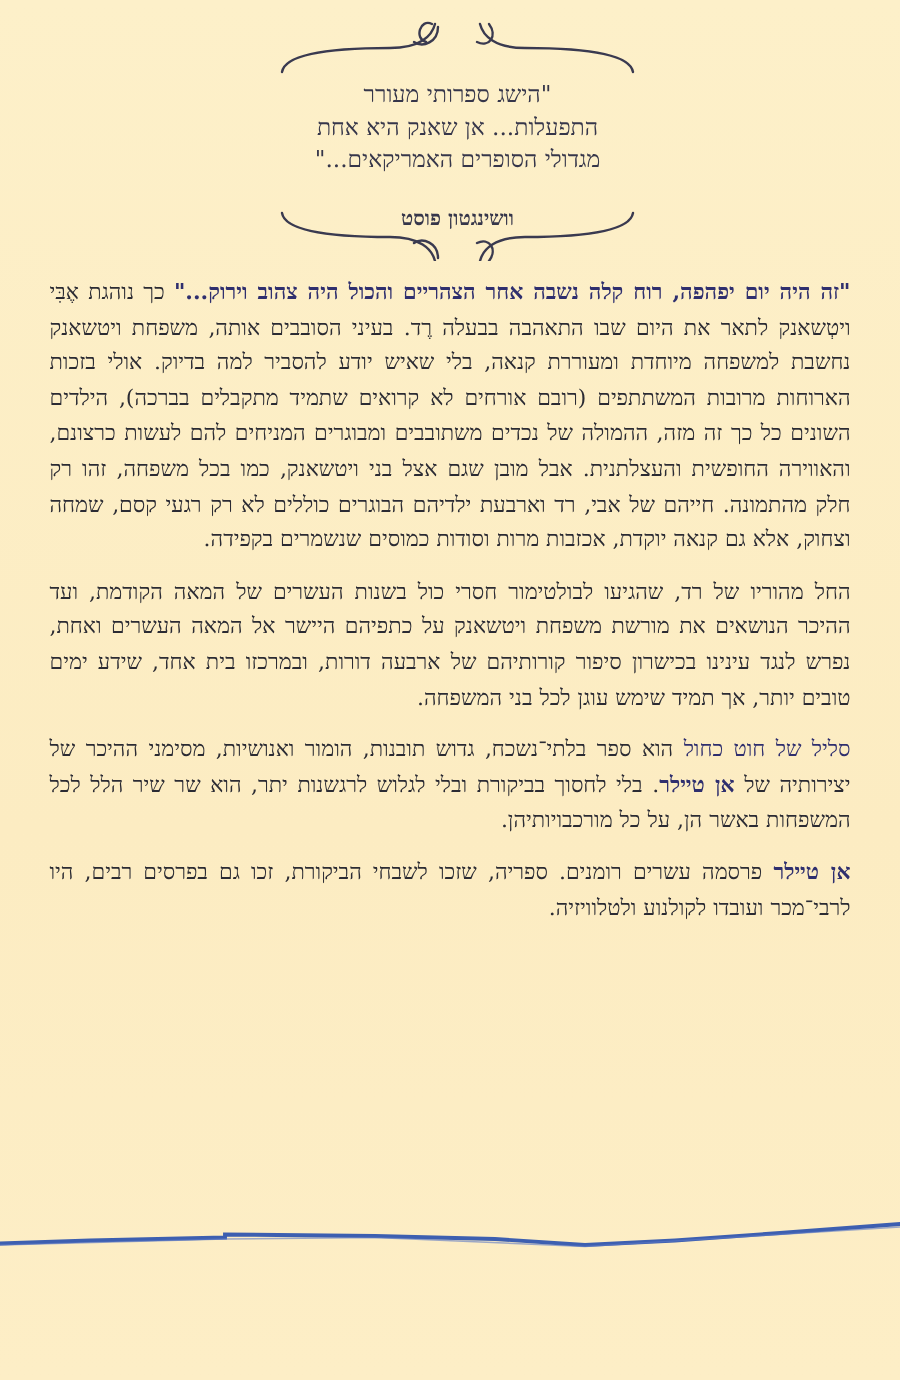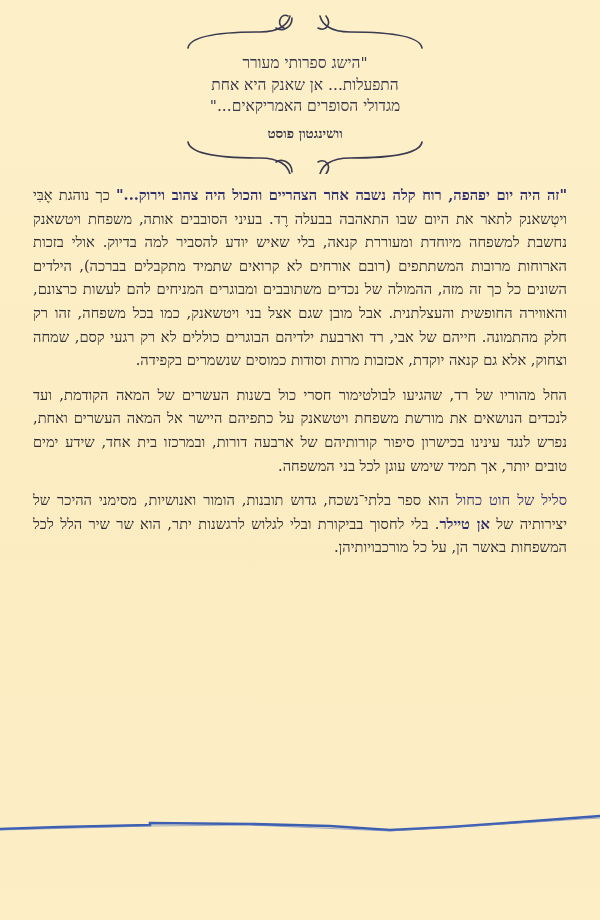--- a/index.html
+++ b/index.html
@@ -17,21 +17,21 @@
   .quote-box {
     position: absolute; left: 180px; top: 14px; width: 250px; height: 150px;
   }
   .quote-box svg { position: absolute; left: 0; top: 0; }
   .quote-text {
     position: absolute; left: 0; right: 0; top: 39px;
     text-align: center; direction: rtl;
     font-size: 15.5px; line-height: 21.5px; color: #36364a;
   }
   .quote-text .src {
-    font-weight: bold; font-size: 13.5px; margin-top: 5px; display: block;
+    font-weight: bold; font-size: 13.5px; margin-top: 18px; display: block;
   }
   .body-text {
     position: absolute; left: 33px; right: 33px; top: 183px;
     direction: rtl; text-align: justify; text-align-last: right;
     font-size: 14.6px; line-height: 23.6px; color: #2b2b33;
   }
   .body-text p { margin: 0 0 11px 0; }
   .hl { font-weight: bold; color: #2f2f6e; }
   .hl-title { font-weight: normal; color: #2f2f6e; }
   .tear {
@@ -67,24 +67,27 @@
       <div>מגדולי הסופרים האמריקאים..."</div>
       <span class="src">וושינגטון פוסט</span>
     </div>
   </div>
 
   <div class="body-text">
     <p>
       <span class="hl">"זה היה יום יפהפה, רוח קלה נשבה אחר הצהריים והכול היה צהוב וירוק..."</span><span> כך נוהגת אֶבִּי ויטְשאנק לתאר את היום שבו התאהבה בבעלה רֶד. בעיני הסובבים אותה, משפחת ויטשאנק נחשבת למשפחה מיוחדת ומעוררת קנאה, בלי שאיש יודע להסביר למה בדיוק. אולי בזכות הארוחות מרובות המשתתפים (רובם אורחים לא קרואים שתמיד מתקבלים בברכה), הילדים השונים כל כך זה מזה, ההמולה של נכדים משתובבים ומבוגרים המניחים להם לעשות כרצונם, והאווירה החופשית והעצלתנית. אבל מובן שגם אצל בני ויטשאנק, כמו בכל משפחה, זהו רק חלק מהתמונה. חייהם של אבי, רד וארבעת ילדיהם הבוגרים כוללים לא רק רגעי קסם, שמחה וצחוק, אלא גם קנאה יוקדת, אכזבות מרות וסודות כמוסים שנשמרים בקפידה.</span>
     </p>
     <p>
-      <span>החל מהוריו של רד, שהגיעו לבולטימור חסרי כול בשנות העשרים של המאה הקודמת, ועד לנכדים הנושאים את מורשת משפחת ויטשאנק על כתפיהם היישר אל המאה העשרים ואחת, נפרש לנגד עינינו בכישרון סיפור קורותיהם של ארבעה דורות, ובמרכזו בית אחד, שידע ימים טובים יותר, אך תמיד שימש עוגן לכל בני המשפחה.</span>
+      <span>החל מהוריו של רד, שהגיעו לבולטימור חסרי כול בשנות העשרים של המאה הקודמת, ועד ההיכר הנושאים את מורשת משפחת ויטשאנק על כתפיהם היישר אל המאה העשרים ואחת, נפרש לנגד עינינו בכישרון סיפור קורותיהם של ארבעה דורות, ובמרכזו בית אחד, שידע ימים טובים יותר, אך תמיד שימש עוגן לכל בני המשפחה.</span>
     </p>
     <p>
       <span class="hl-title">סליל של חוט כחול</span><span> הוא ספר בלתי־נשכח, גדוש תובנות, הומור ואנושיות, מסימני ההיכר של יצירותיה של </span><span class="hl">אן טיילר</span><span>. בלי לחסוך בביקורת ובלי לגלוש לרגשנות יתר, הוא שר שיר הלל לכל המשפחות באשר הן, על כל מורכבויותיהן.</span>
+    </p>
+    <p>
+      <span class="hl">אן טיילר</span><span> פרסמה עשרים רומנים. ספריה, שזכו לשבחי הביקורת, זכו גם בפרסים רבים, היו לרבי־מכר ועובדו לקולנוע ולטלוויזיה.</span>
     </p>
   </div>
 
   <svg class="tear" viewBox="0 0 600 30">
     <path d="M0 17 L 60 15 L 150 13 L 150 11 L 250 12 L 330 14 L 390 18 L 450 15 L 520 10 L 600 4" fill="none" stroke="#3d5fb0" stroke-width="2.6" stroke-linecap="round"></path>
     <path d="M0 18 L 150 14 L 250 13 L 390 19 L 600 6" fill="none" stroke="#5b78c4" stroke-width="1" opacity="0.6"></path>
   </svg>
 
 </div>
 

